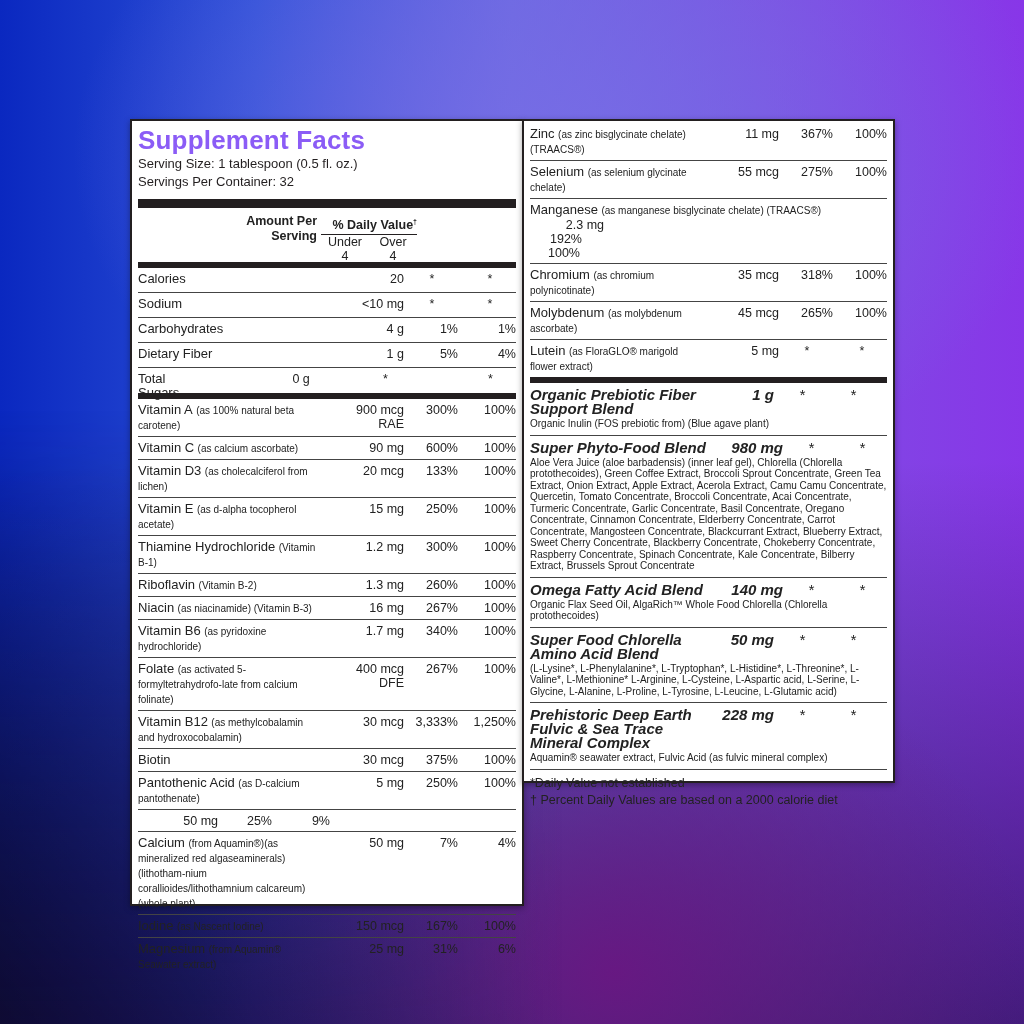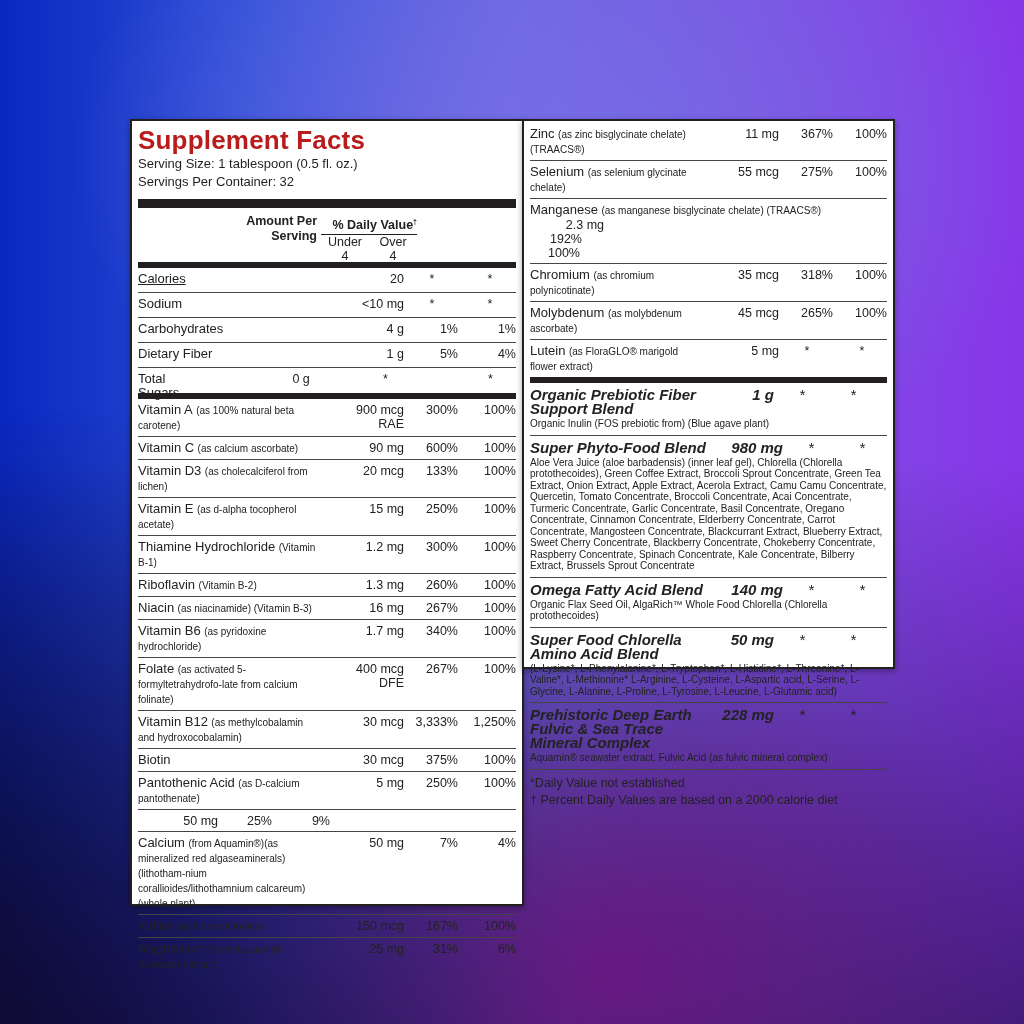--- a/index.html
+++ b/index.html
@@ -23,23 +23,23 @@
     mask-image: linear-gradient(180deg, transparent 40%, black 100%);
   }
 
   .panel {
     position:absolute; background:#fff;
     border:2px solid #231f20;
     box-shadow: 0 2px 6px rgba(0,0,0,0.35);
     box-sizing:border-box;
   }
   #panel-left  { left:130px; top:119px; width:394px; height:787px; padding:4px 6px 0 6px; }
-  #panel-right { left:522px; top:119px; width:373px; height:550px; padding:2px 6px 0 6px; }
-
-  .title { font-weight:bold; font-size:26px; letter-spacing:0.2px; margin:0; line-height:30px; color:#b91c1c; }
+  #panel-right { left:522px; top:119px; width:373px; height:664px; padding:2px 6px 0 6px; }
+
+  .title { font-weight:bold; font-size:26px; letter-spacing:0.2px; margin:0; line-height:30px; color:#8b5cf6; }
   .serving { font-size:13px; line-height:18px; color:#231f20; }
 
   .bar-thick { background:#231f20; height:9px; margin:8px 0 0 0; }
   .bar-med   { background:#231f20; height:6px; }
 
   .hdr { display:flex; justify-content:center; padding-top:6px; height:54px; box-sizing:border-box; }
   .hdr-amt { width:80px; text-align:right; font-weight:bold; font-size:12.5px; line-height:15px; padding-right:4px; }
   .hdr-dv { width:96px; }
   .hdr-dv-title { font-weight:bold; font-size:12.5px; line-height:15px; border-bottom:1.5px solid #231f20; padding-bottom:1px; text-align:right; white-space:nowrap; }
   .hdr-dv-title sup { font-size:7px; }
@@ -92,21 +92,21 @@
       <div class="hdr-sub">
         <div><span>Under</span><br><span>4</span></div>
         <div><span>Over</span><br><span>4</span></div>
       </div>
     </div>
   </div>
   <div class="bar-med"></div>
 
   <div id="basics">
       <div class="row" style="height: 25px;">
-        <div class="name" style="font-size: 13px; text-decoration: underline;">Calories</div>
+        <div class="name" style="font-size: 13px;">Calories</div>
         <div class="amt">20</div>
         <div class="dv1 star">*</div>
         <div class="dv2 star">*</div>
       </div>
       <div class="row" style="height: 25px;">
         <div class="name" style="font-size: 13px;">Sodium</div>
         <div class="amt">&lt;10 mg</div>
         <div class="dv1 star">*</div>
         <div class="dv2 star">*</div>
       </div>

